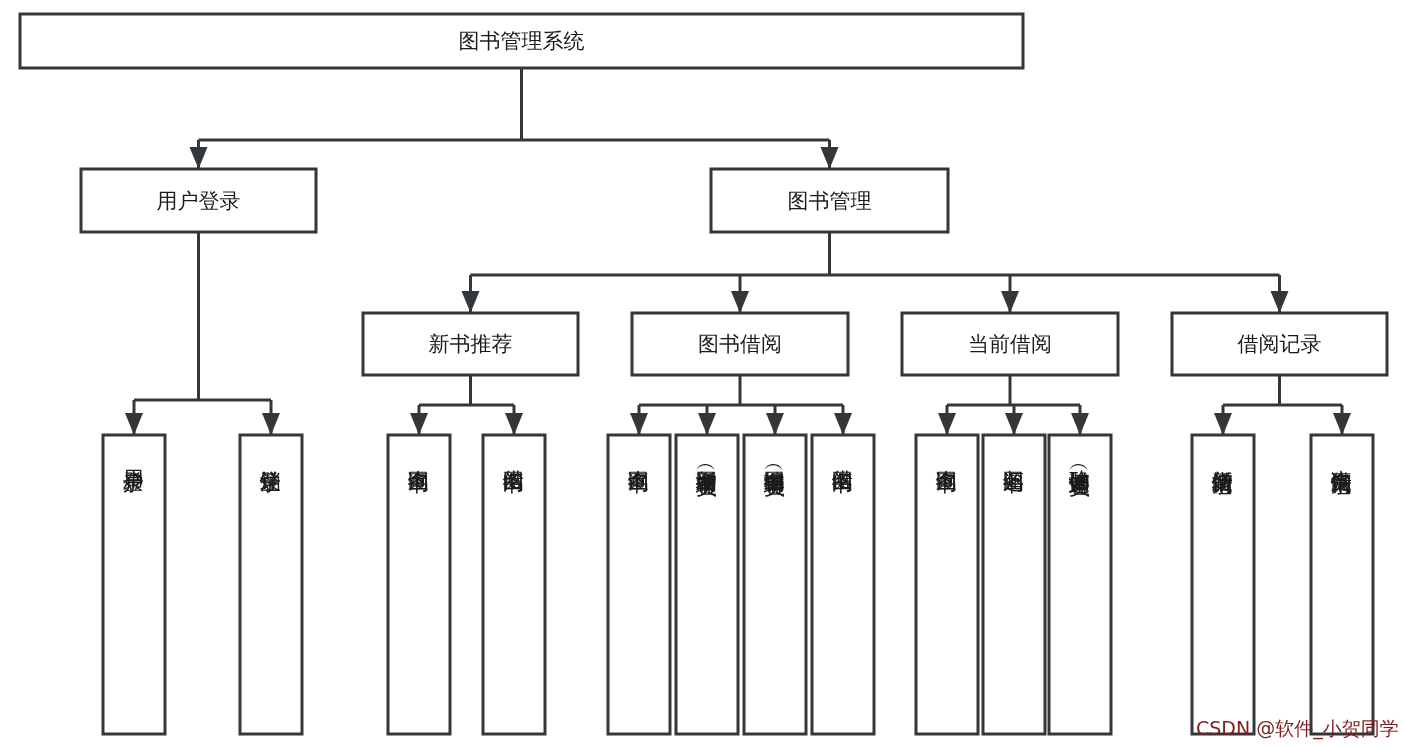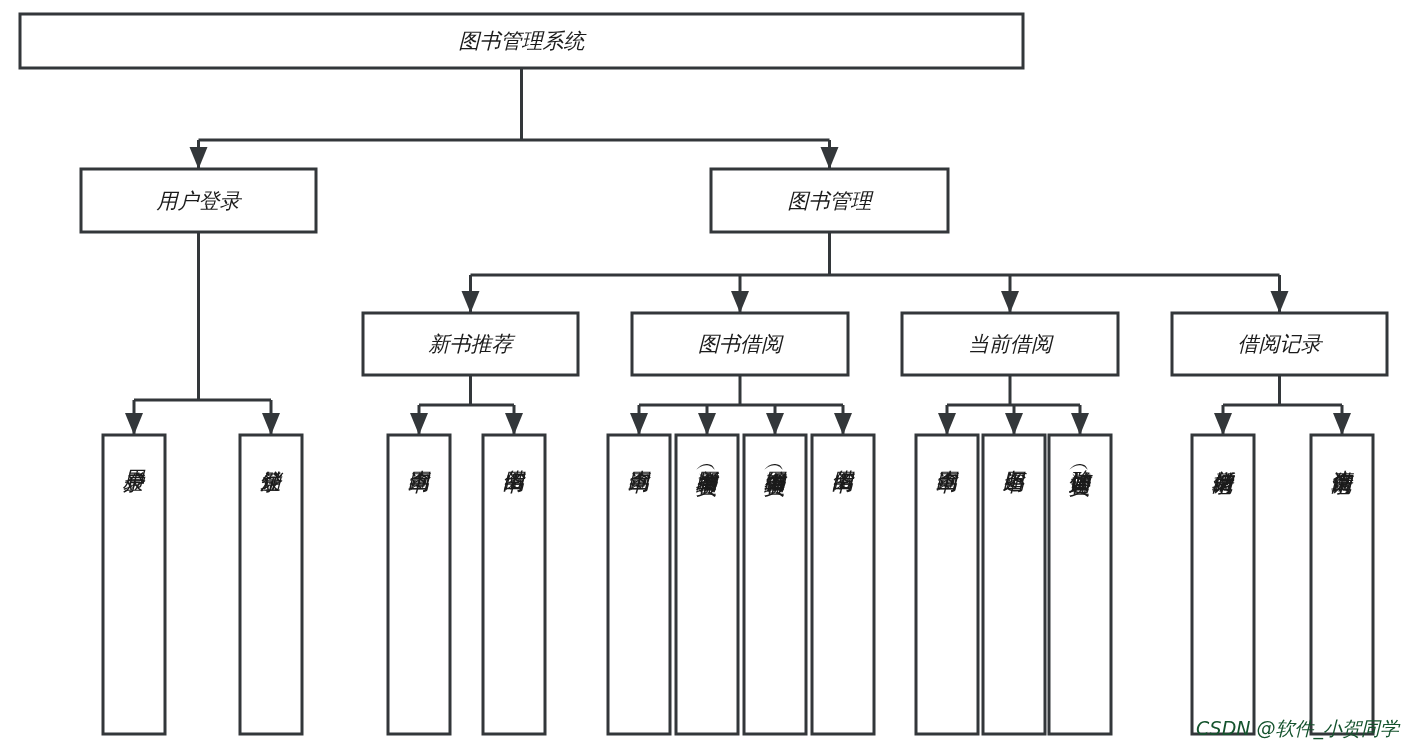--- a/index.html
+++ b/index.html
@@ -11,21 +11,20 @@
     width: 1405px;
     height: 747px;
     font-family: "DejaVu Sans", "Liberation Sans", sans-serif;
     overflow: hidden;
   }
   #diagram-root {
     position: relative;
     width: 1388px;
     height: 747px;
     background: #ffffff;
-    font-style: italic;
   }
   svg.flow {
     position: absolute;
     left: 0;
     top: 0;
     width: 1405px;
     height: 747px;
   }
   .node-box {
     fill: #ffffff;
@@ -57,21 +56,21 @@
     color: #1b1b1b;
     line-height: 1.06;
     letter-spacing: 1px;
     white-space: nowrap;
     pointer-events: none;
   }
   .watermark {
     position: absolute;
     font-family: "DejaVu Sans", "Liberation Sans", sans-serif;
     font-size: 19px;
-    color: #14532d;
+    color: #7f1d1d;
     white-space: nowrap;
   }
 </style>
 </head>
 <body>
 
 <div id="diagram-root">
 
   <svg class="flow" viewBox="0 0 1405 747">
     <g id="connectors">

